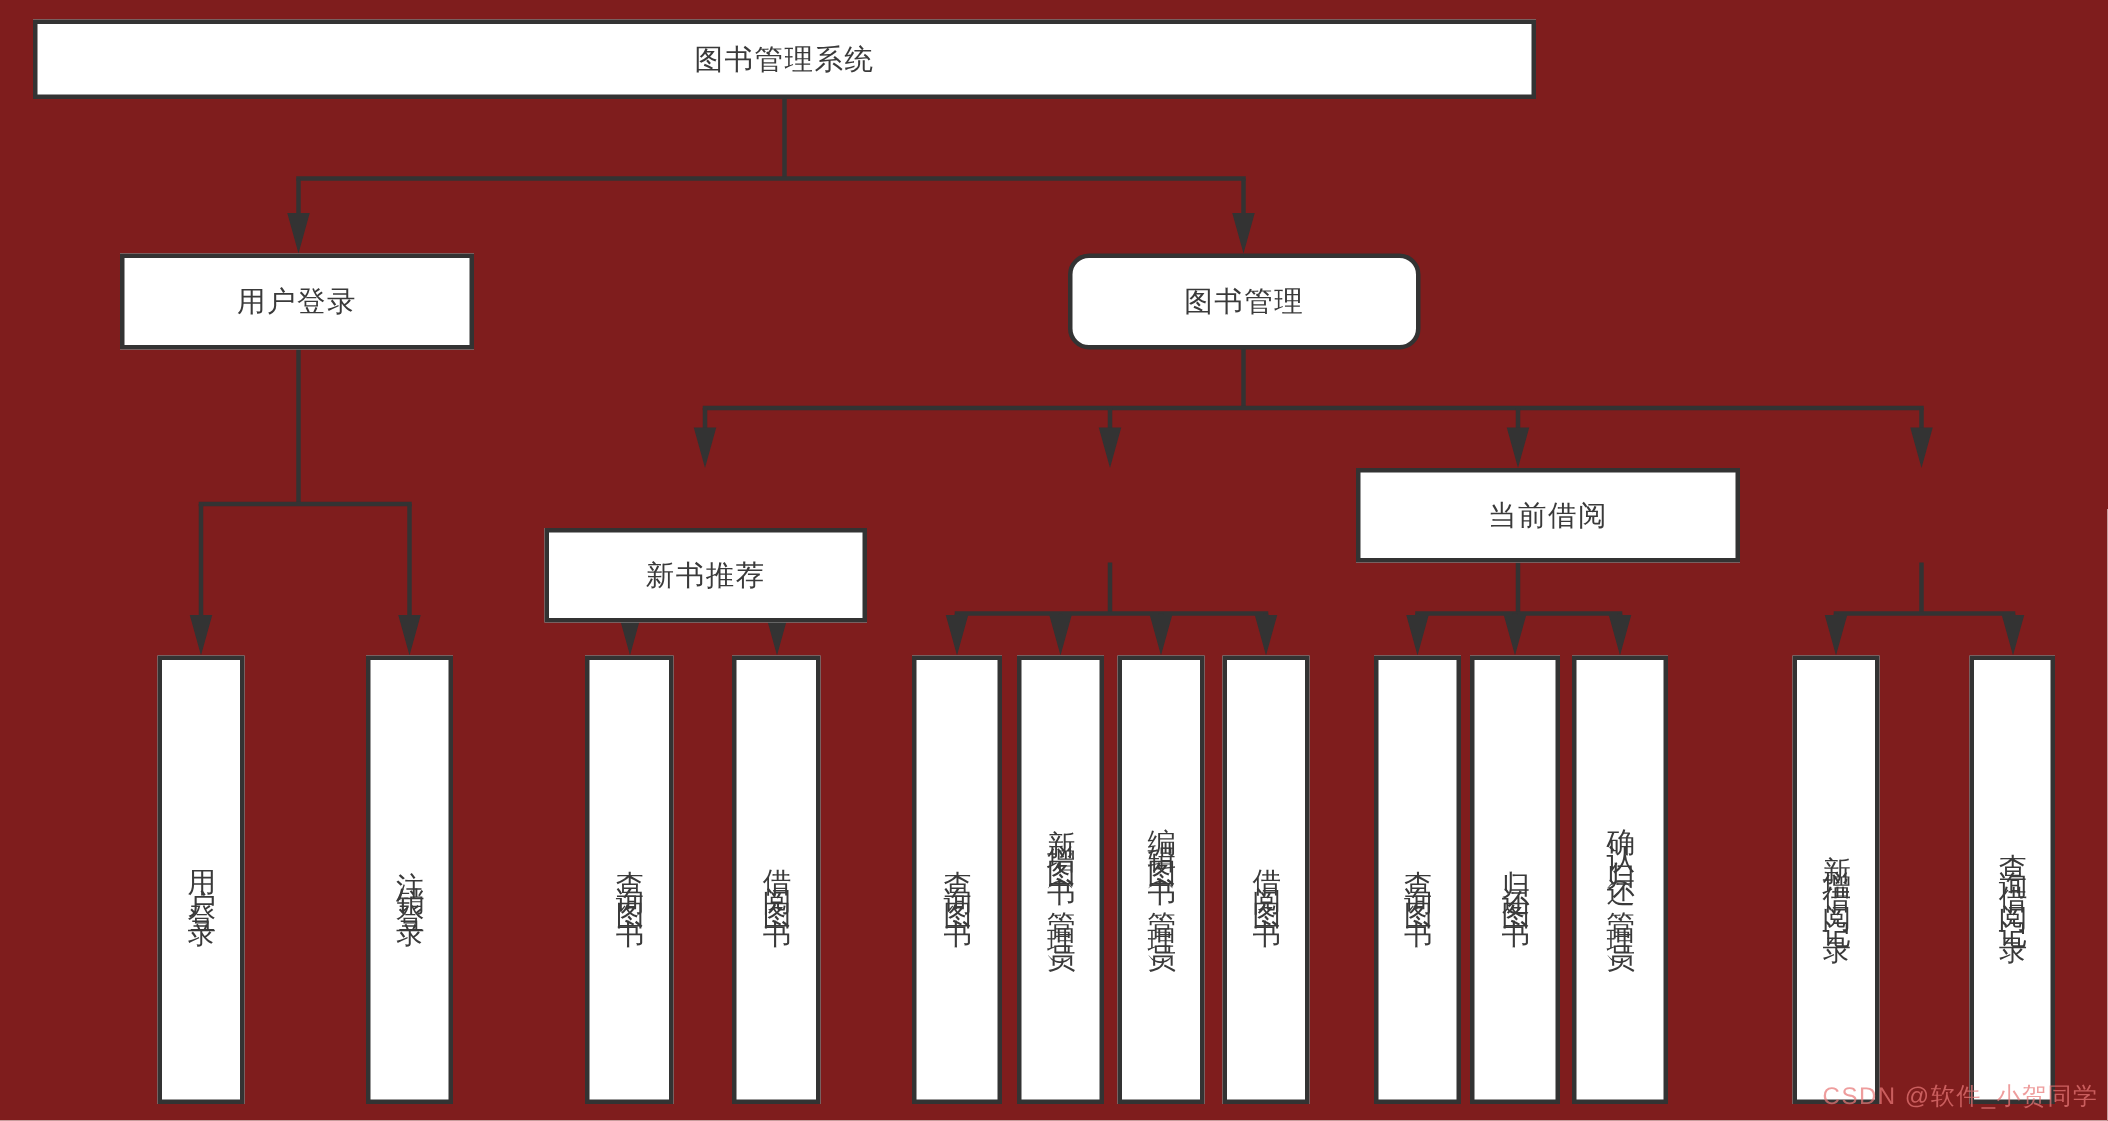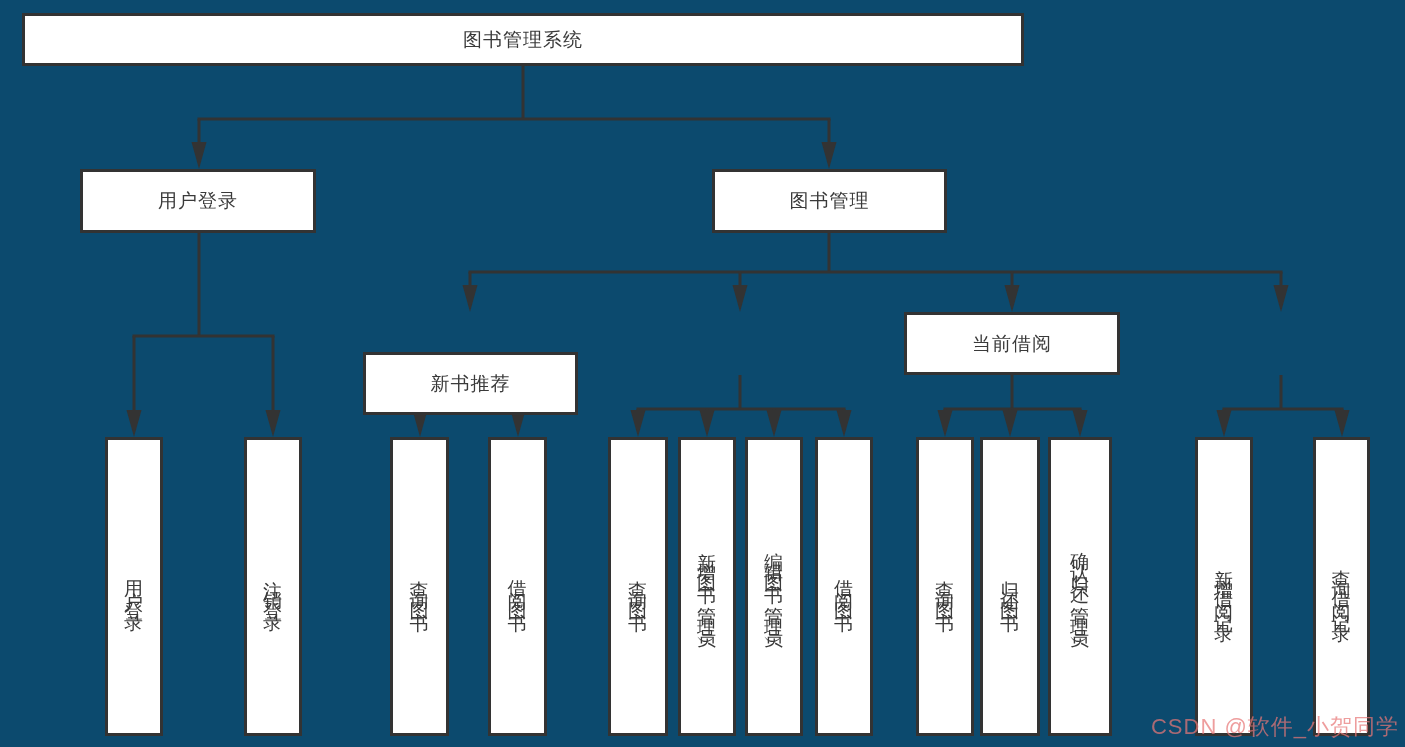--- a/index.html
+++ b/index.html
@@ -1,19 +1,19 @@
 <!DOCTYPE html>
 <html><head>
 <meta charset="utf-8">
 <style>
   html,body{margin:0;padding:0;background:#ffffff;}
   #canvas{
     position:relative;
     width:1405px;height:747px;
-    background:#0c4a6e;
+    background:#7f1d1d;
     font-family:"Liberation Sans", sans-serif;
     overflow:hidden;
   }
   #edges{position:absolute;left:0;top:0;z-index:1;}
   #nodes{position:absolute;left:0;top:0;width:100%;height:100%;z-index:2;}
   .node{
     position:absolute;
     box-sizing:border-box;
     border:3px solid #333333;
     background:#ffffff;
@@ -33,21 +33,21 @@
     font-size:19px;
     letter-spacing:11px;
     line-height:1;
     white-space:nowrap;
   }
   #watermark{
     position:absolute;
     right:6px;
     bottom:5px;
     z-index:3;
-    font-size:22px;
+    font-size:16px;
     letter-spacing:1px;
     color:rgba(232,119,119,0.72);
     white-space:nowrap;
   }
 </style>
 </head>
 <body>
 
 <div id="canvas">
   <svg id="edges" width="1405" height="747" viewBox="0 0 1405 747">
@@ -104,27 +104,27 @@
       <line x1="1342" y1="409" x2="1342" y2="415" stroke="#333333" stroke-width="3"></line>
       <polygon points="1334.5,410 1349.5,410 1342,437" fill="#333333"></polygon>
     </svg>
   <div id="nodes">
       <div class="node" style="left: 22px; top: 13px; width: 1002px; height: 53px;">
         <span class="h-label">图书管理系统</span>
       </div>
       <div class="node" style="left: 80px; top: 169px; width: 236px; height: 64px;">
         <span class="h-label">用户登录</span>
       </div>
-      <div class="node" style="left: 712px; top: 169px; width: 235px; height: 64px;">
+      <div class="node" style="left: 712px; top: 169px; width: 235px; height: 64px; border-radius: 14px;">
         <span class="h-label">图书管理</span>
       </div>
       <div class="node" style="left: 363px; top: 312px; width: 215px; height: 63px; margin-top: 40px;">
         <span class="h-label">新书推荐</span>
       </div>
-      <div class="node" style="left: 904px; top: 312px; width: 216px; height: 63px;">
+      <div class="node" style="left: 904px; top: 312px; width: 256px; height: 63px;">
         <span class="h-label">当前借阅</span>
       </div>
       <div class="node" style="left: 105px; top: 437px; width: 58px; height: 299px;">
         <span class="v-label">用户登录</span>
       </div>
       <div class="node" style="left: 244px; top: 437px; width: 58px; height: 299px;">
         <span class="v-label">注销登录</span>
       </div>
       <div class="node" style="left: 390px; top: 437px; width: 59px; height: 299px;">
         <span class="v-label">查询图书</span>

